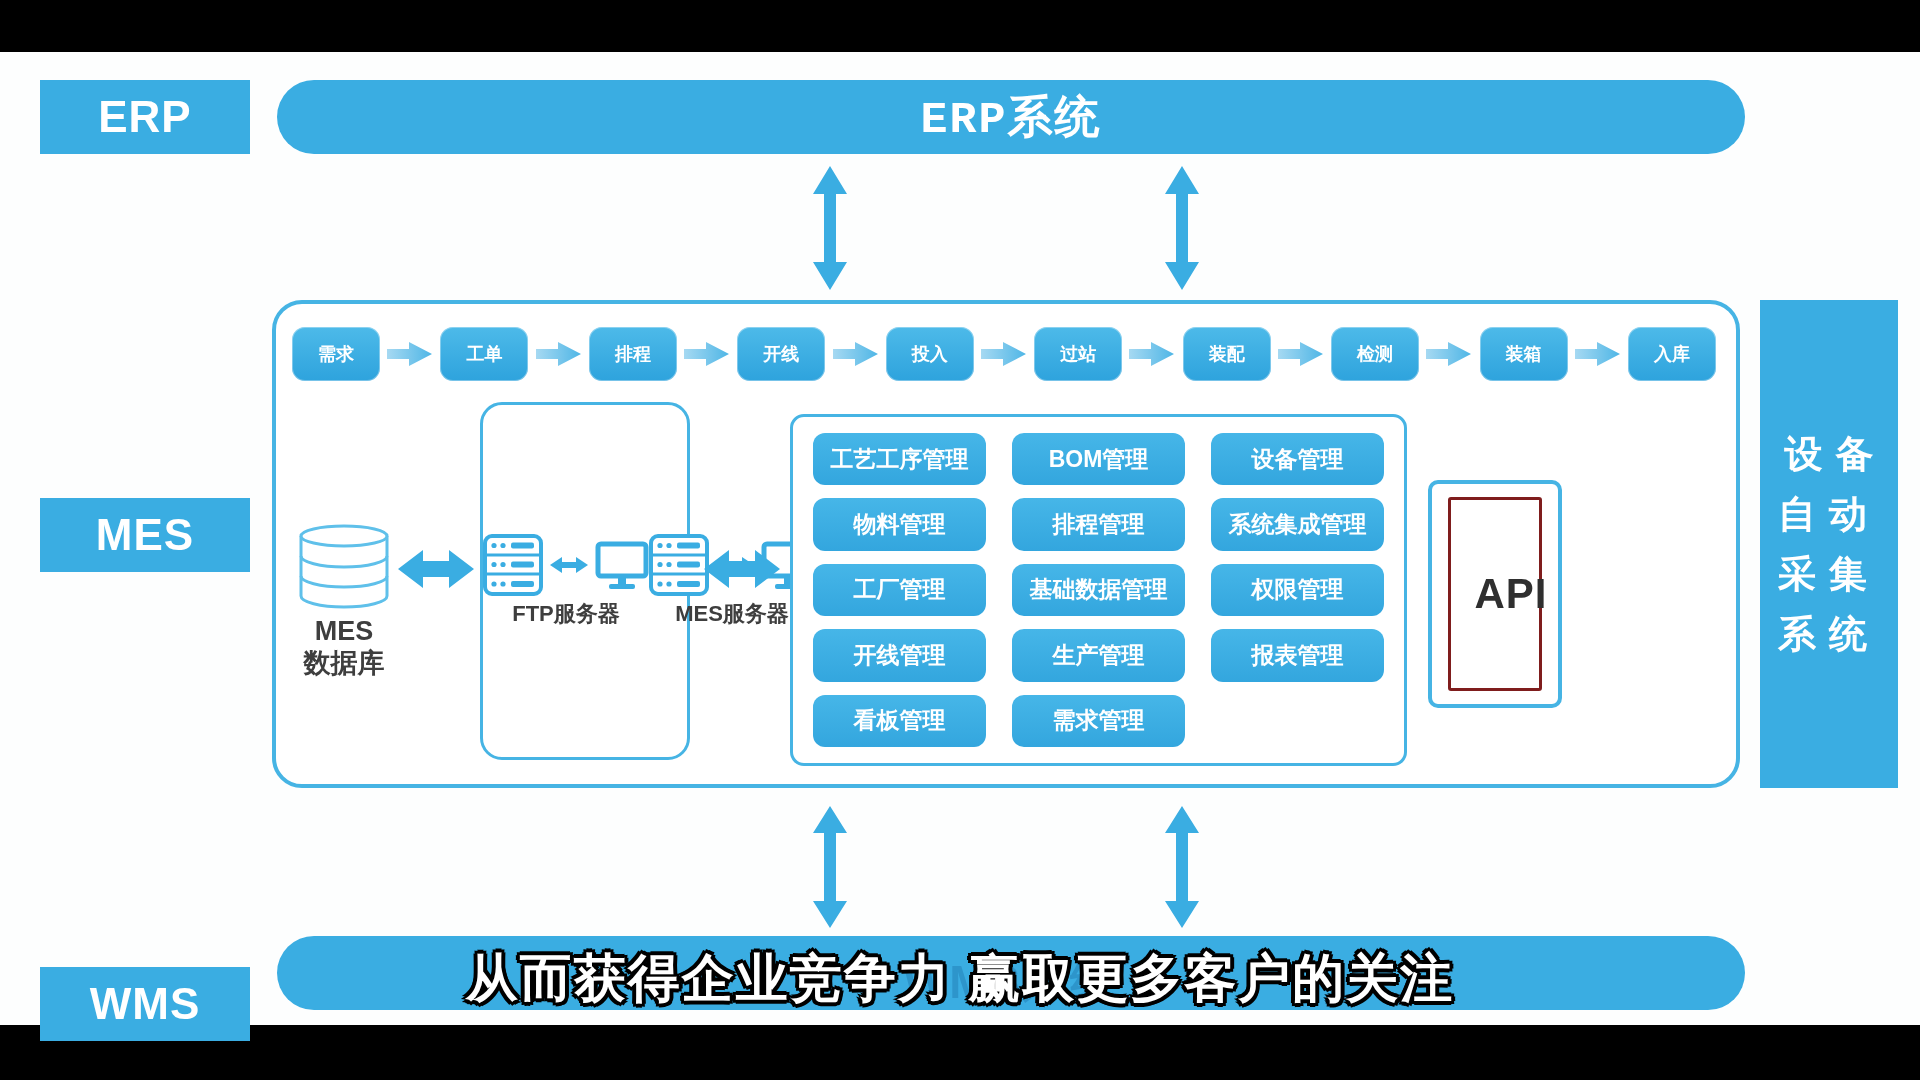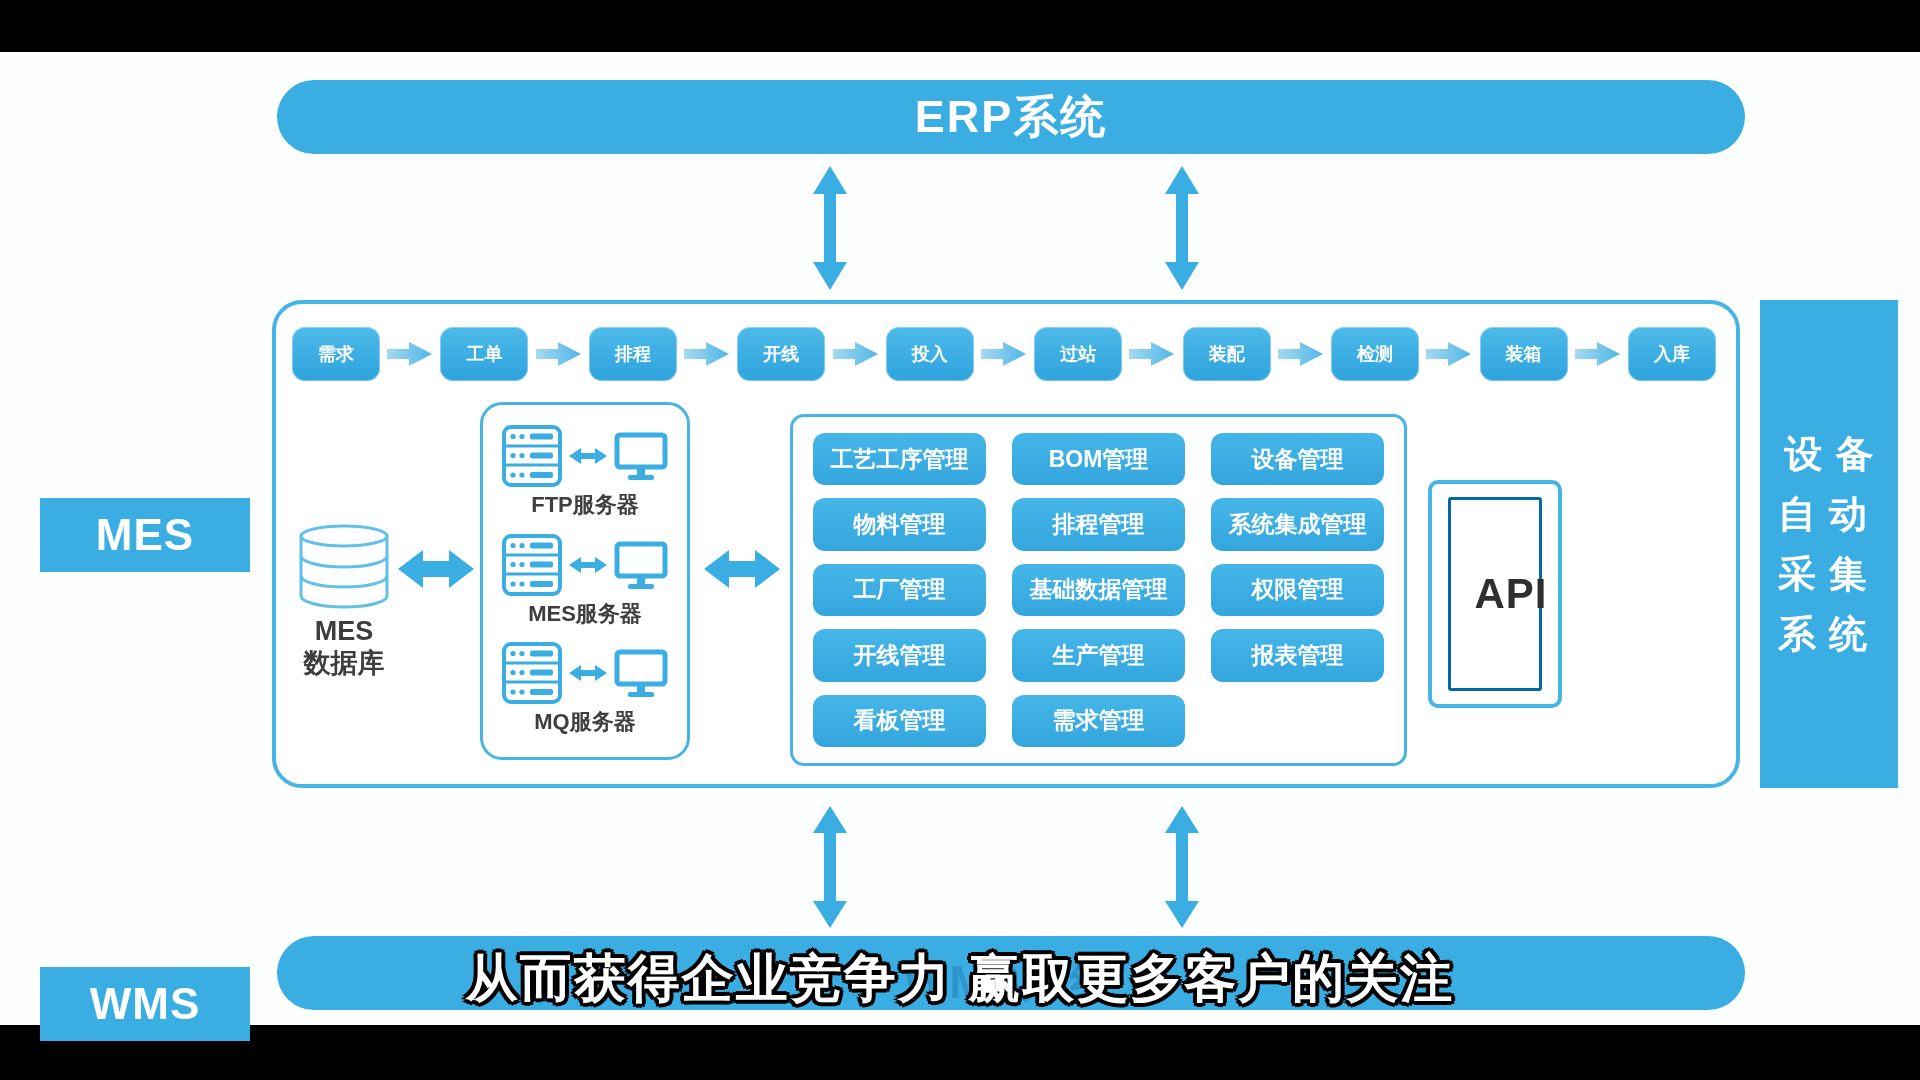--- a/index.html
+++ b/index.html
@@ -5,51 +5,51 @@
   html,body{margin:0;padding:0;background:#000;}
   #stage{
     position:relative; width:1920px; height:1080px; overflow:hidden;
     background:#000;
     font-family:"Liberation Sans","DejaVu Sans",sans-serif;
   }
   .content-bg{position:absolute;left:0;top:52px;width:1920px;height:973px;background:#fdfefe;}
   
   .blue-box{position:absolute;background:#3aade2;display:flex;align-items:center;justify-content:center;}
   .side-label{left:40px;width:210px;height:74px;color:#fff;font-size:44px;font-weight:bold;letter-spacing:1px;}
-  .pill-bar{left:277px;width:1468px;height:74px;border-radius:37px;color:#fff;font-size:45px;font-weight:bold;letter-spacing:2px;}
+  .pill-bar{left:277px;width:1468px;height:74px;border-radius:37px;color:#fff;font-size:45px;font-weight:bold;letter-spacing:2px;font-family:Liberation Mono, monospace;}
   
   .outline-box{position:absolute;background:#fff;border:4px solid #46b4e4;box-sizing:border-box;}
   
   .flow-row{position:absolute;left:292px;top:326px;width:1424px;height:56px;display:flex;align-items:center;}
   .flow-step{
     width:88px;height:54px;flex:0 0 auto;border-radius:13px;
     background:linear-gradient(180deg,#4dbae9,#2ea3dd);
     color:#fff;font-size:18px;font-weight:bold;display:flex;align-items:center;justify-content:center;
     box-shadow:0 0 0 1px rgba(255,255,255,.35) inset;
   }
   .flow-arrow{flex:1 1 auto;display:flex;align-items:center;justify-content:center;}
   
   .db-group{position:absolute;left:294px;top:524px;width:100px;text-align:center;}
   .db-label{margin-top:2px;color:#3e3e3e;font-size:27px;font-weight:bold;line-height:1.18;}
   
   .server-box{left:480px;top:402px;width:210px;height:358px;border-width:3px;border-radius:22px;
-    display:flex;flex-direction:column;justify-content:space-evenly;align-items:center;padding:6px 0;}
+    display:flex;flex-direction:row;justify-content:space-evenly;align-items:center;padding:6px 0;}
   .server-unit{display:flex;flex-direction:column;align-items:center;}
   .server-icons{display:flex;align-items:center;gap:7px;}
   .server-label{margin-top:3px;color:#3e3e3e;font-size:22px;font-weight:bold;}
   
   .module-grid{left:790px;top:414px;width:617px;height:352px;border-width:3px;border-radius:14px;
     display:grid;grid-template-columns:repeat(3,1fr);gap:13px 26px;padding:16px 20px;}
   .module-btn{
     border-radius:12px;background:linear-gradient(180deg,#46b6e8,#33a6de);
     color:#fff;font-size:23px;font-weight:bold;display:flex;align-items:center;justify-content:center;
   }
   
   .api-outer{left:1428px;top:480px;width:134px;height:228px;border-radius:10px;border-width:4px;}
-  .api-inner{position:absolute;left:16px;top:13px;right:16px;bottom:13px;border:3px solid #0369a1;border-radius:3px;
+  .api-inner{position:absolute;left:16px;top:13px;right:16px;bottom:13px;border:3px solid #7f1d1d;border-radius:3px;
     display:flex;align-items:center;justify-content:center;color:#2f2f2f;font-size:42px;font-weight:bold;letter-spacing:1px;padding-left:32px;}
   
   .device-panel{left:1760px;top:300px;width:138px;height:488px;
     color:#fff;font-size:38px;font-weight:bold;text-align:center;
     white-space:pre-line;line-height:1.58;letter-spacing:13px;text-indent:13px;}
   
   .abs{position:absolute;}
   
   .ghost-title{position:absolute;left:277px;width:1468px;top:952px;text-align:center;
     color:#1a6fa8;opacity:.38;font-size:46px;font-weight:bold;letter-spacing:2px;}
@@ -69,20 +69,23 @@
     <defs>
       <linearGradient id="flowgrad" x1="0" y1="0" x2="1" y2="0">
         <stop offset="0" stop-color="#a6d9f2"></stop>
         <stop offset="1" stop-color="#4fb6e6"></stop>
       </linearGradient>
     </defs>
   </svg>
 
   <div class="content-bg"></div>
 
+  <div class="blue-box side-label" style="top:80px">
+    <span>ERP</span>
+  </div>
   <div class="blue-box side-label" style="top:498px">
     <span>MES</span>
   </div>
   <div class="blue-box side-label" style="top:967px">
     <span>WMS</span>
   </div>
 
   <div class="blue-box pill-bar" style="top:80px">
     <span>ERP系统</span>
   </div>

